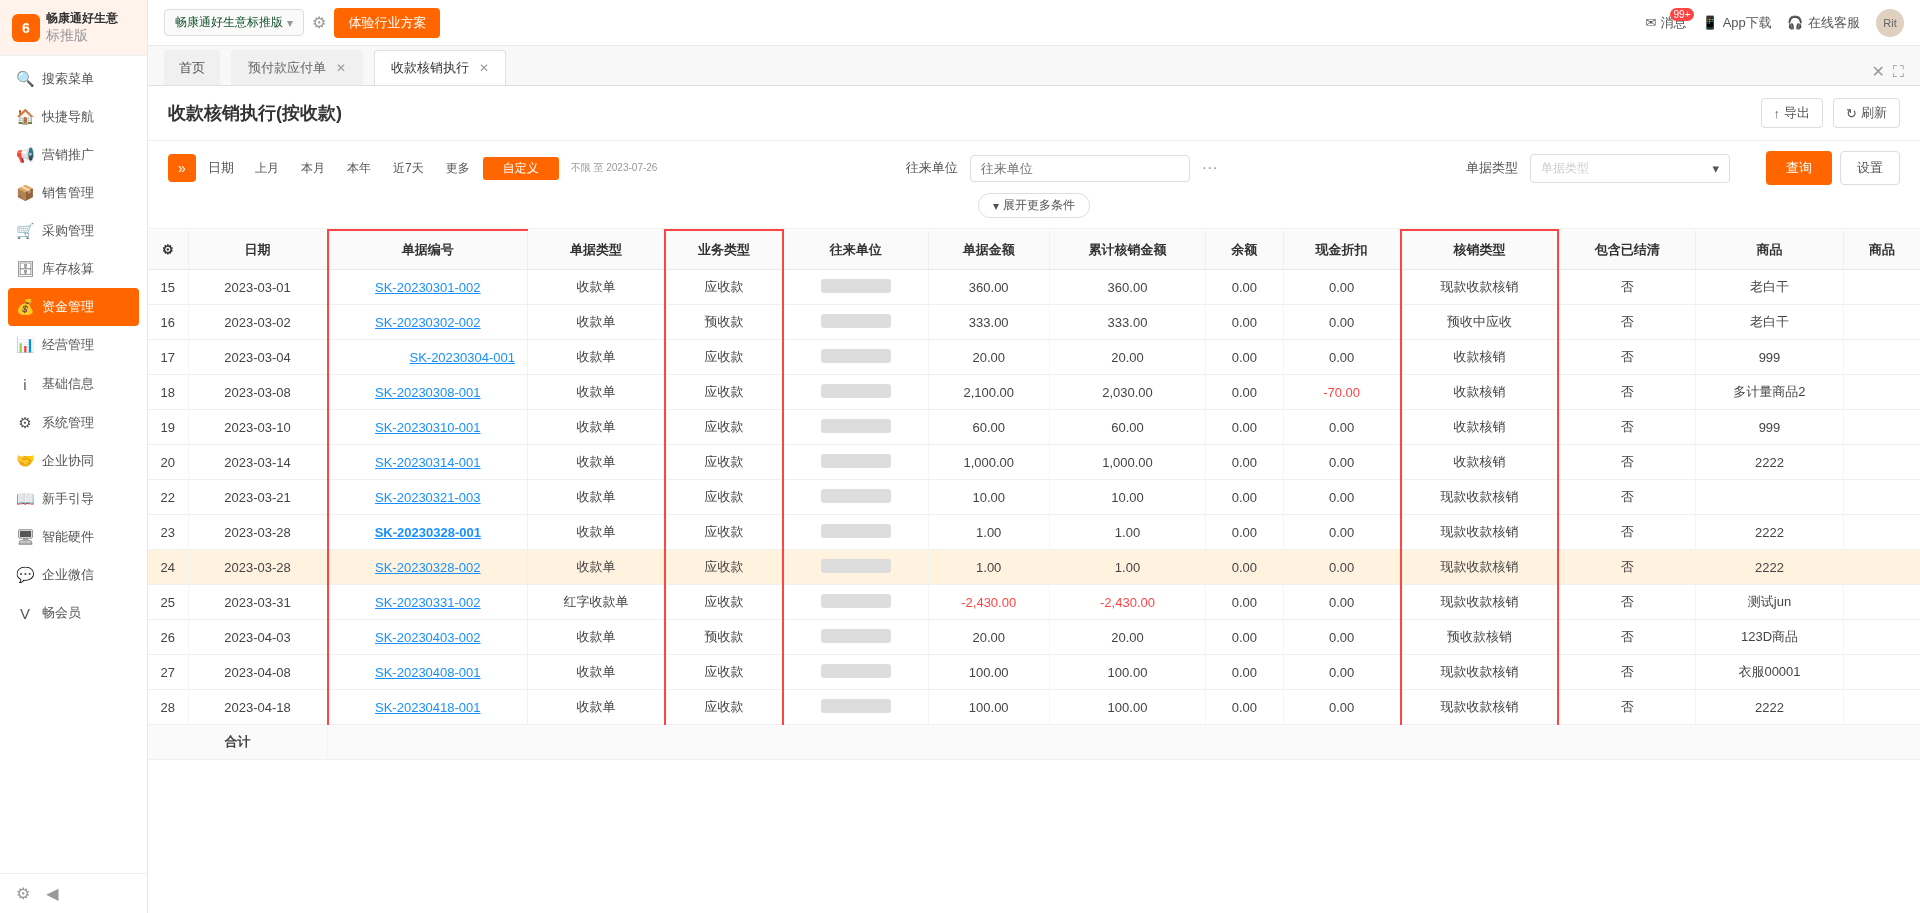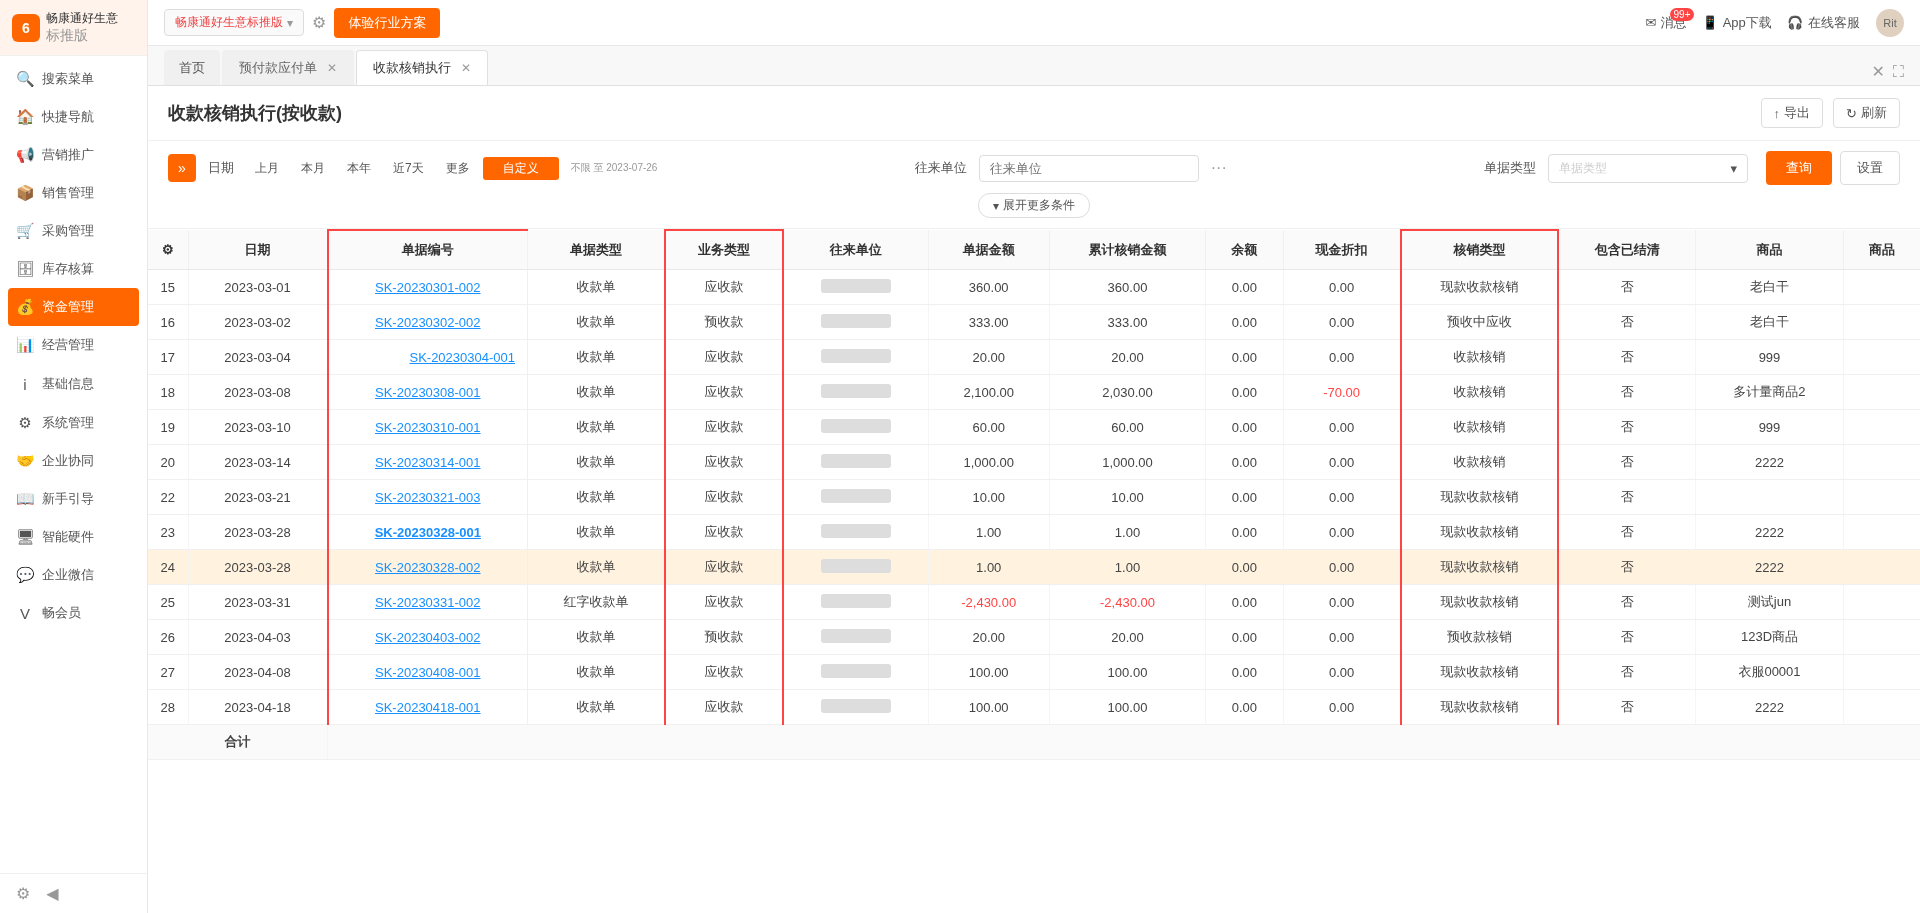--- a/index.html
+++ b/index.html
@@ -73,21 +73,21 @@
     .badge { background: #ff4444; color: #fff; border-radius: 10px; font-size: 10px; padding: 1px 4px; position: absolute; top: -6px; right: -8px; }
     .topbar-avatar { width: 28px; height: 28px; border-radius: 50%; background: #ddd; }
 
     
     .tabs-bar {
       height: 40px;
       background: #f8f8f8;
       border-bottom: 1px solid #e0e0e0;
       display: flex; align-items: flex-end;
       padding: 0 16px;
-      gap: 0;
+      gap: 9px;
     }
     .tab {
       padding: 8px 16px; cursor: pointer;
       border: 1px solid transparent;
       border-bottom: none;
       border-radius: 4px 4px 0 0;
       font-size: 13px; color: #666;
       display: flex; align-items: center; gap: 6px;
       background: #f0f0f0; margin-right: 2px;
     }
@@ -203,21 +203,21 @@
 
     .page-content { display: flex; flex-direction: column; flex: 1; overflow: hidden; }
   </style>
 </head>
 <body>
 
 <div class="sidebar">
   <div class="sidebar-logo">
     <div class="sidebar-logo-icon">6</div>
     <div>
-      <div style="font-size:12px;font-weight:normal;color:#333;">畅康通好生意</div>
+      <div style="font-size:12px;font-weight:bold;color:#333;">畅康通好生意</div>
       <div style="font-size:14px;color:#999;">标推版</div>
     </div>
   </div>
   <div class="sidebar-menu">
     <div class="sidebar-item">
       <span class="sidebar-item-icon">🔍</span>
       <span>搜索菜单</span>
     </div>
     <div class="sidebar-item">
       <span class="sidebar-item-icon">🏠</span>
@@ -280,21 +280,21 @@
     <span style="cursor:pointer;font-size:16px;color:#999;">⚙</span>
     <span style="cursor:pointer;font-size:16px;color:#999;">◀</span>
   </div>
 </div>
 
 <div class="main">
 
   <div class="topbar">
     <div class="topbar-left">
       <div class="topbar-dropdown">
-        <span style="font-size:12px;color:#ef4444;">畅康通好生意标推版</span>
+        <span style="font-size:12px;color:#14532d;">畅康通好生意标推版</span>
         <span style="color:#999;">▾</span>
       </div>
       <span class="topbar-gear">⚙</span>
       <button class="topbar-btn-primary">体验行业方案</button>
     </div>
     <div class="topbar-right">
       <div class="topbar-badge-item" style="position:relative;">
         <span>✉</span>
         <span>消息</span>
         <span class="badge">99+</span>
@@ -365,21 +365,21 @@
         <span style="flex:1;"></span>
         <span class="filter-label" style="margin-left:20px;">往来单位</span>
         <input class="filter-input" placeholder="往来单位" style="">
         <span style="color:#999;font-size:16px;cursor:pointer;">···</span>
         <span style="flex:1;"></span>
         <span class="filter-label" style="margin-left:20px;">单据类型</span>
         <div class="filter-select">
           <span style="color:#ccc;font-size:12px;">单据类型</span>
           <span>▾</span>
         </div>
-        <div style="display:flex;gap:8px;margin-left:6px;">
+        <div style="display:flex;gap:8px;margin-left:24px;">
           <button class="btn-query">查询</button>
           <button class="btn-setting">设置</button>
         </div>
       </div>
       <div class="filter-more-row">
         <button class="expand-more-btn">
           <span>▾</span>
           <span>展开更多条件</span>
         </button>
       </div>

